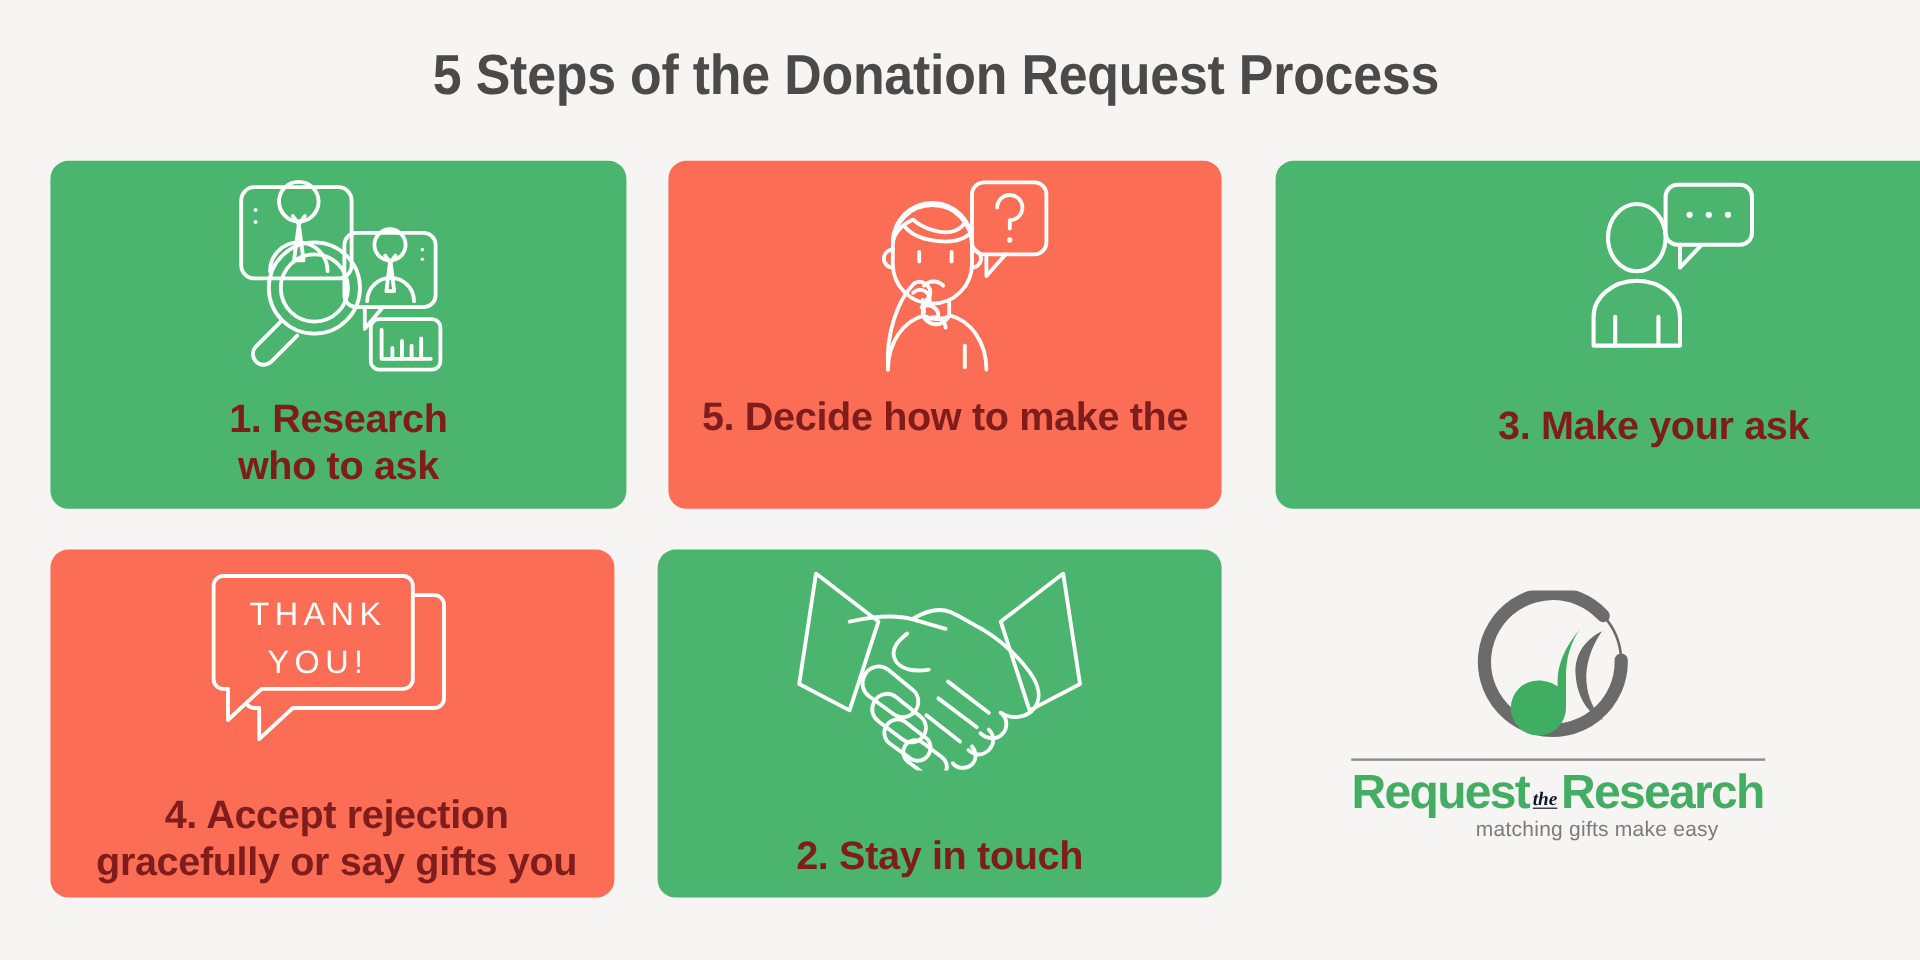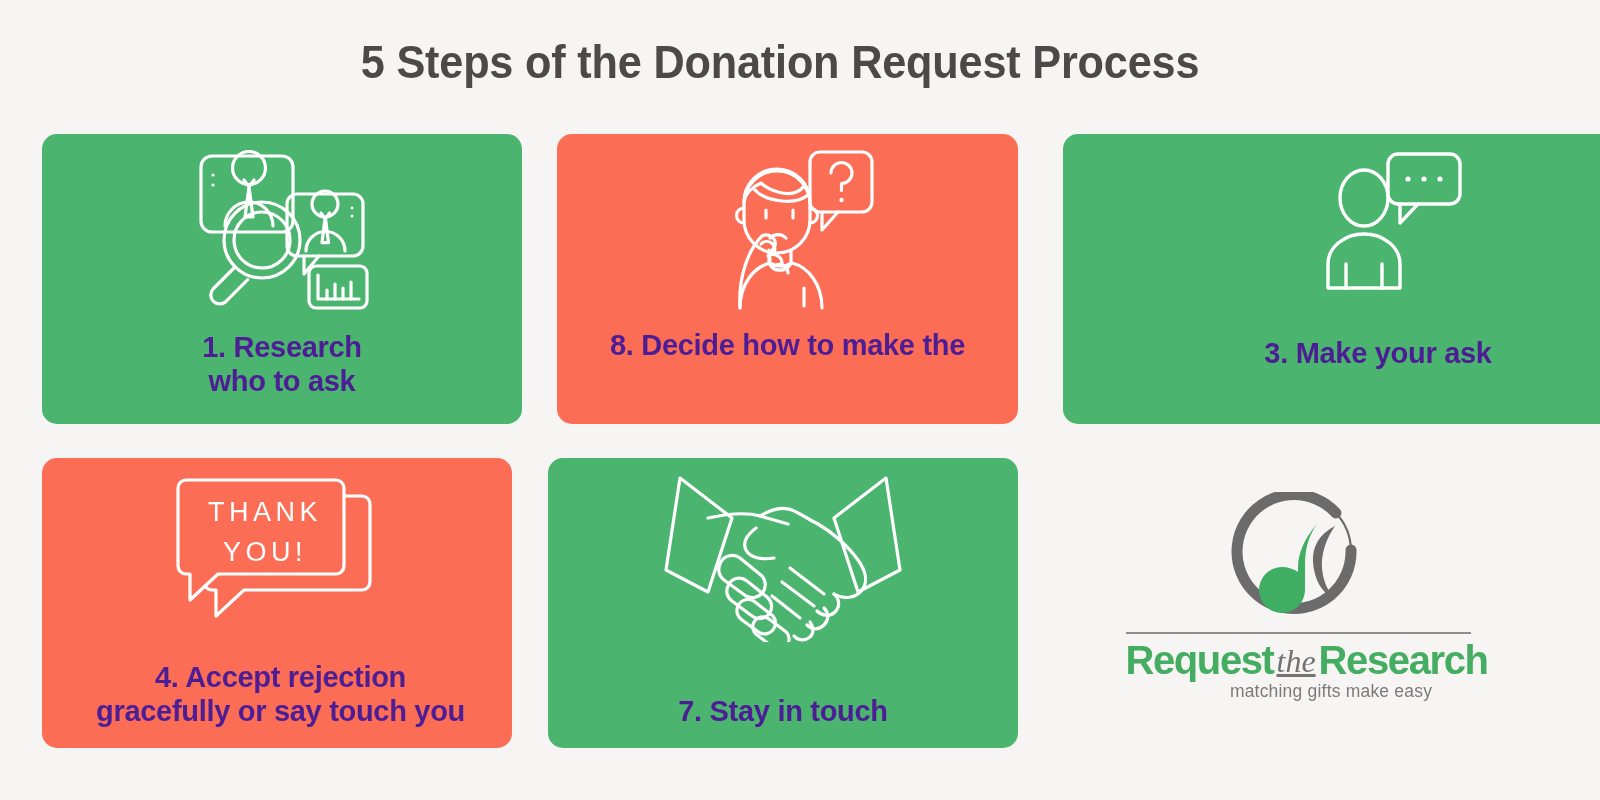--- a/index.html
+++ b/index.html
@@ -52,26 +52,26 @@
   .card.green  { background: #4bb46e; }
   .card.coral  { background: #fb6d55; }
 
   .card-icon {
     flex: 0 0 auto;
     display: flex;
     align-items: flex-start;
     justify-content: center;
   }
   .card-label {
-    color: #4c1d95;
+    color: #7f1d1d;
     font-weight: bold;
     text-align: center;
     line-height: 1.18;
     letter-spacing: -0.3px;
-    font-size: 29px;
+    font-size: 33px;
     padding: 0 10px;
     box-sizing: border-box;
     width: 100%;
   }
 
   
   #card-1 { left: 42px;   top: 134px; width: 480px; height: 290px; }
   #card-1 .card-icon  { margin-top: 10px; }
   #card-1 .card-label { margin-top: 18px; }
 
@@ -126,23 +126,23 @@
     font-family: "Liberation Sans", sans-serif;
     font-weight: bold;
     font-size: 40px;
     letter-spacing: -1.4px;
     color: #44ad62;
     white-space: nowrap;
   }
   .wm-the {
     font-family: "Liberation Serif", serif;
     font-style: italic;
-    font-weight: normal;
-    font-size: 32px;
-    color: #737373;
+    font-weight: bold;
+    font-size: 16px;
+    color: #0f172a;
     letter-spacing: 0;
     text-decoration: underline;
     text-underline-offset: 2px;
     padding: 0 3px;
     position: relative;
     top: -2px;
   }
   .logo-tagline {
     width: 345px;
     text-align: center;
@@ -226,21 +226,21 @@
         <path d="M42 162 c0 -24 14 -41 30 -45 a22 22 0 0 0 22 0 c16 4 30 21 30 45"></path>
         <path d="M106 142 v18"></path>
 
         <path d="M42 162 c-2 -30 8 -58 22 -72 a9 9 0 0 1 13 10 c-4 5 -6 10 -5 14"></path>
         <path d="M63 98 a8 8 0 0 1 13 9"></path>
         <path d="M70 110 a9 9 0 0 1 14 8"></path>
         <path d="M76 120 a9 9 0 0 1 14 7"></path>
       </svg>
     </div>
     <div class="card-label">
-      <span>8. Decide how to make the</span>
+      <span>5. Decide how to make the</span>
     </div>
   </div>
 
   <div class="card green" id="card-3">
     <div class="card-icon">
       <svg width="180" height="150" viewBox="0 0 180 150" fill="none" stroke="#ffffff" stroke-width="3.4" stroke-linecap="round" stroke-linejoin="round">
 
         <rect x="100" y="6" width="72" height="50" rx="10"></rect>
         <path d="M112 56 l0 19 18 -19"></path>
         <circle cx="120" cy="31" r="2.6" fill="#ffffff" stroke="none"></circle>
@@ -266,21 +266,21 @@
         <path d="M40 22 h150 a8 8 0 0 1 8 8 v78 a8 8 0 0 1 -8 8 h-118 l-28 26 v-26 h-4 a8 8 0 0 1 -8 -8 v-78 a8 8 0 0 1 8 -8 z"></path>
 
         <path d="M14 6 h150 a8 8 0 0 1 8 8 v78 a8 8 0 0 1 -8 8 h-118 l-28 26 v-26 h-4 a8 8 0 0 1 -8 -8 v-78 a8 8 0 0 1 8 -8 z" fill="#fb6d55"></path>
 
         <text x="93" y="47" fill="#ffffff" stroke="none" font-family="'Liberation Sans', sans-serif" font-size="27" letter-spacing="4.5" text-anchor="middle">THANK</text>
         <text x="93" y="87" fill="#ffffff" stroke="none" font-family="'Liberation Sans', sans-serif" font-size="27" letter-spacing="4.5" text-anchor="middle">YOU!</text>
       </svg>
     </div>
     <div class="card-label">
       <span>4. Accept rejection</span>
-      <span class="line2">gracefully or say touch you</span>
+      <span class="line2">gracefully or say gifts you</span>
     </div>
   </div>
 
   <div class="card green" id="card-5">
     <div class="card-icon">
       <svg width="250" height="170" viewBox="0 0 250 170" fill="none" stroke="#ffffff" stroke-width="3.2" stroke-linecap="round" stroke-linejoin="round">
 
         <path d="M8 98 l14 -92 l52 40 l-24 74 z"></path>
 
         <path d="M242 98 l-14 -92 l-52 40 l24 74 z"></path>
@@ -300,21 +300,21 @@
         <path d="M166 136 c5 5 5 12 0 17 c-5 5 -12 5 -17 0"></path>
         <path d="M152 150 c4 5 4 11 0 15 c-5 4 -12 4 -16 -1"></path>
 
         <path d="M62 92 a13 13 0 0 1 20 -6 l22 18 a13 13 0 0 1 -16 20 l-22 -16 a13 13 0 0 1 -4 -16 z"></path>
         <path d="M70 114 a12 12 0 0 1 19 -5 l20 16 a12 12 0 0 1 -15 19 l-20 -15 a12 12 0 0 1 -4 -15 z"></path>
         <path d="M80 134 a11 11 0 0 1 17 -4 l18 14 a11 11 0 0 1 -13 17 l-18 -13 a11 11 0 0 1 -4 -14 z"></path>
         <path d="M96 150 a10 10 0 0 1 15 -3 l16 12 a10 10 0 0 1 -12 16 l-16 -12 a10 10 0 0 1 -3 -13 z"></path>
       </svg>
     </div>
     <div class="card-label">
-      <span>7. Stay in touch</span>
+      <span>2. Stay in touch</span>
     </div>
   </div>
 
   <div id="logo">
     <div class="logo-mark">
       <svg width="150" height="138" viewBox="0 0 150 138" fill="none">
 
         <path d="M113 21 A57 57 0 1 0 128 58" stroke="#6b6b6b" stroke-width="11" fill="none" stroke-linecap="round"></path>
         <path d="M128 58 A57 57 0 0 0 113 21" stroke="#6b6b6b" stroke-width="2.2" fill="none" stroke-linecap="round"></path>
 

